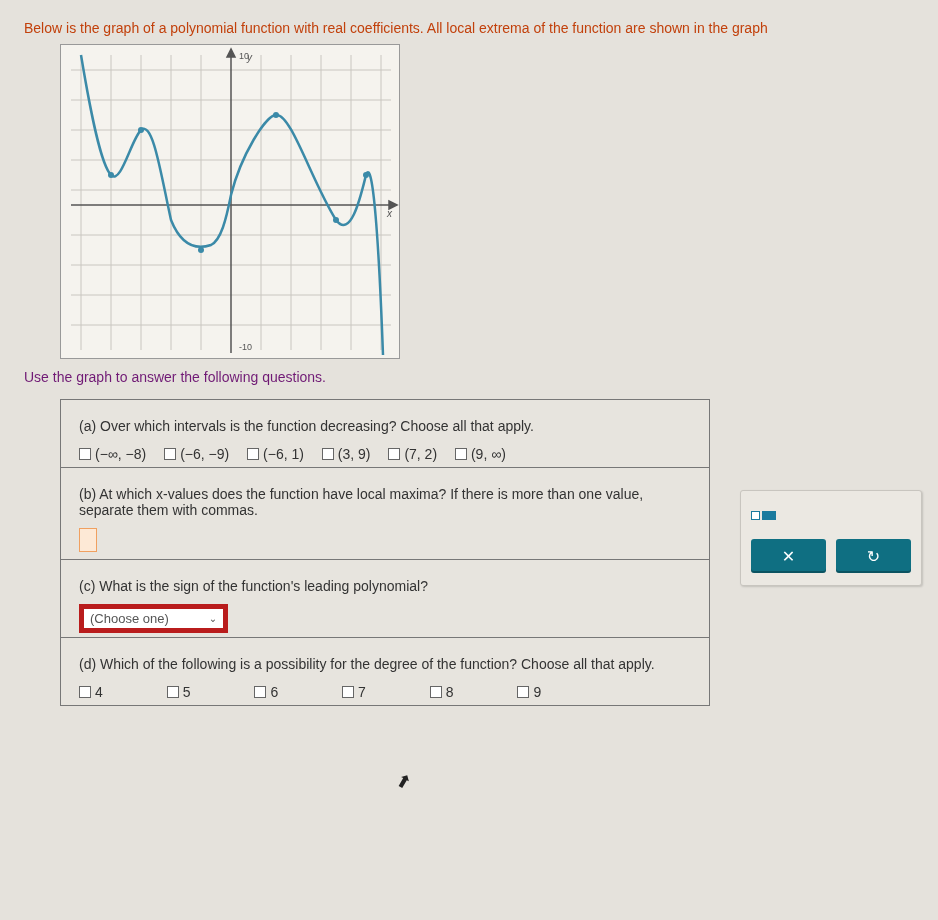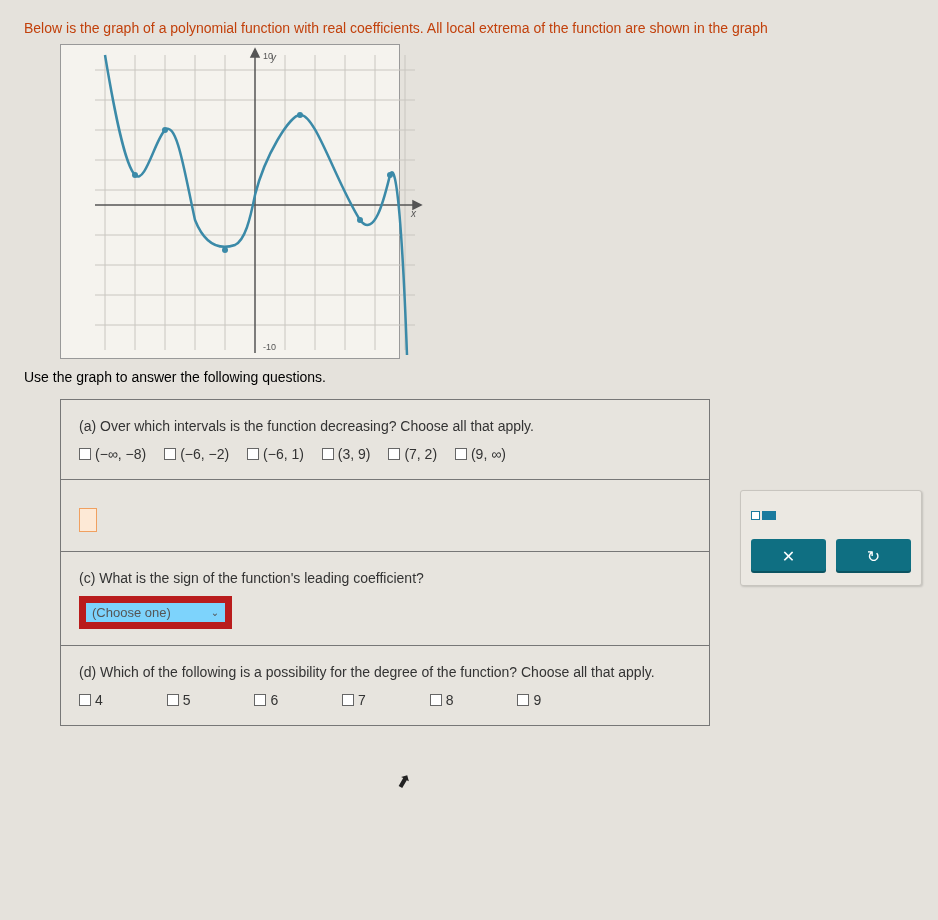--- a/index.html
+++ b/index.html
@@ -16,32 +16,31 @@
     position: relative;
   }
   .intro { margin-bottom: 8px; color:#c2410c;}
   .graph-box {
     width: 340px;
     height: 315px;
     border: 1px solid #999;
     background: #f5f3ee;
     margin: 6px 0 10px 36px;
     position: relative;
-    padding-left: 24px;
-  }
-  .sub-intro { margin: 10px 0 14px 0; color:#000000;}
+  }
+  .sub-intro { margin: 10px 0 14px 0; color:#701a75;}
   .qbox {
     width: 650px;
     border: 1px solid #777;
     margin-left: 36px;
     background: #e7e4de;
   }
   .qpart {
     border-bottom: 1px solid #777;
-    padding: 18px 18px 16px 18px;
+    padding: 18px 18px 4px 18px;
   }
   .qpart:last-child { border-bottom: none; }
   .choices { margin-top: 12px; }
   .opt {
     display: inline-flex;
     align-items: center;
     margin-right: 14px;
     font-size: 14px;
     color: #333;
   }
@@ -55,22 +54,22 @@
   }
   .input-slot {
     width: 18px;
     height: 24px;
     border: 1px solid #f0a060;
     background: #fde9d6;
     display:inline-block;
     margin-top:10px;
   }
   .selectish {
-    border:7px solid #b91c1c;
-    background:#7dd3fc;
+    border:5px solid #b91c1c;
+    background:#ffffff;
     padding: 2px 6px;
     font-size: 13px;
     color:#555;
     display:inline-flex;
     align-items:center;
     gap:40px;
     margin-top:10px;
   }
   .selectish .chev { font-size:10px;}
   .side-panel {
@@ -191,21 +190,21 @@
 
   <div class="qpart">
     <div>(a) Over which intervals is the function decreasing? Choose all that apply.</div>
     <div class="choices">
       <span class="opt">
           <span class="cbox"></span>
           <span>(−∞, −8)</span>
         </span>
       <span class="opt">
           <span class="cbox"></span>
-          <span>(−6, −2)</span>
+          <span>(−6, −9)</span>
         </span>
       <span class="opt">
           <span class="cbox"></span>
           <span>(−6, 1)</span>
         </span>
       <span class="opt">
           <span class="cbox"></span>
           <span>(3, 9)</span>
         </span>
       <span class="opt">
@@ -213,25 +212,26 @@
           <span>(7, 2)</span>
         </span>
       <span class="opt">
           <span class="cbox"></span>
           <span>(9, ∞)</span>
         </span>
     </div>
   </div>
 
   <div class="qpart">
+    <div>(b) At which x-values does the function have local maxima? If there is more than one value, separate them with commas.</div>
     <span class="input-slot"></span>
   </div>
 
   <div class="qpart">
-    <div>(c) What is the sign of the function's leading coefficient?</div>
+    <div>(c) What is the sign of the function's leading polynomial?</div>
     <div class="selectish">
       <span>(Choose one)</span>
       <span class="chev">⌄</span>
     </div>
   </div>
 
   <div class="qpart">
     <div>(d) Which of the following is a possibility for the degree of the function? Choose all that apply.</div>
     <div class="choices">
       <span class="opt" style="margin-right:60px">

